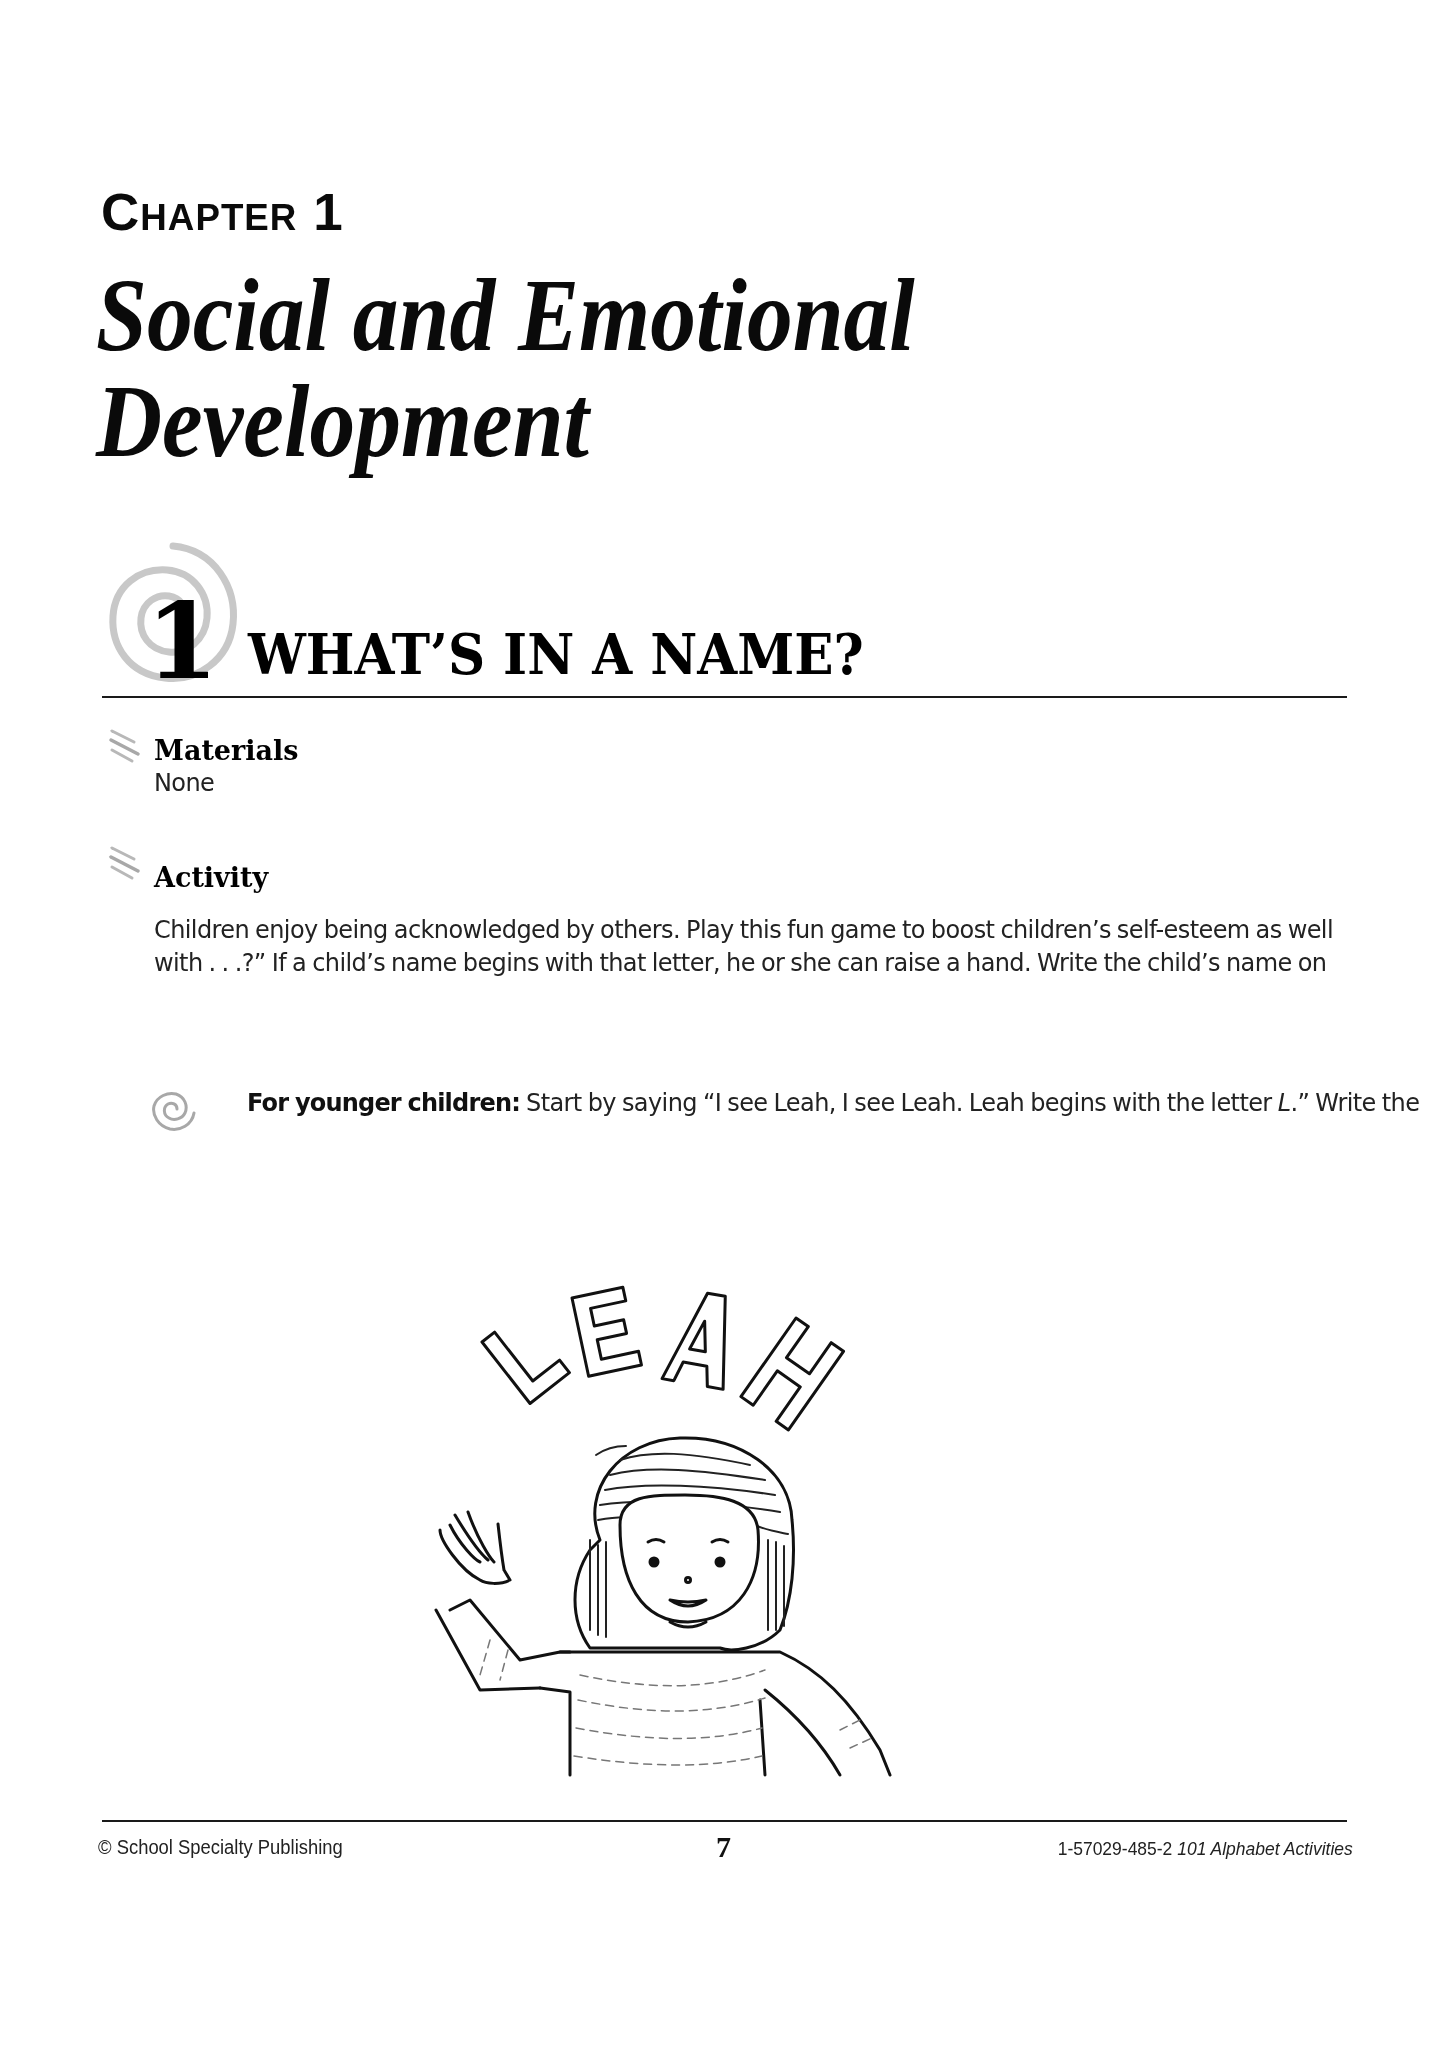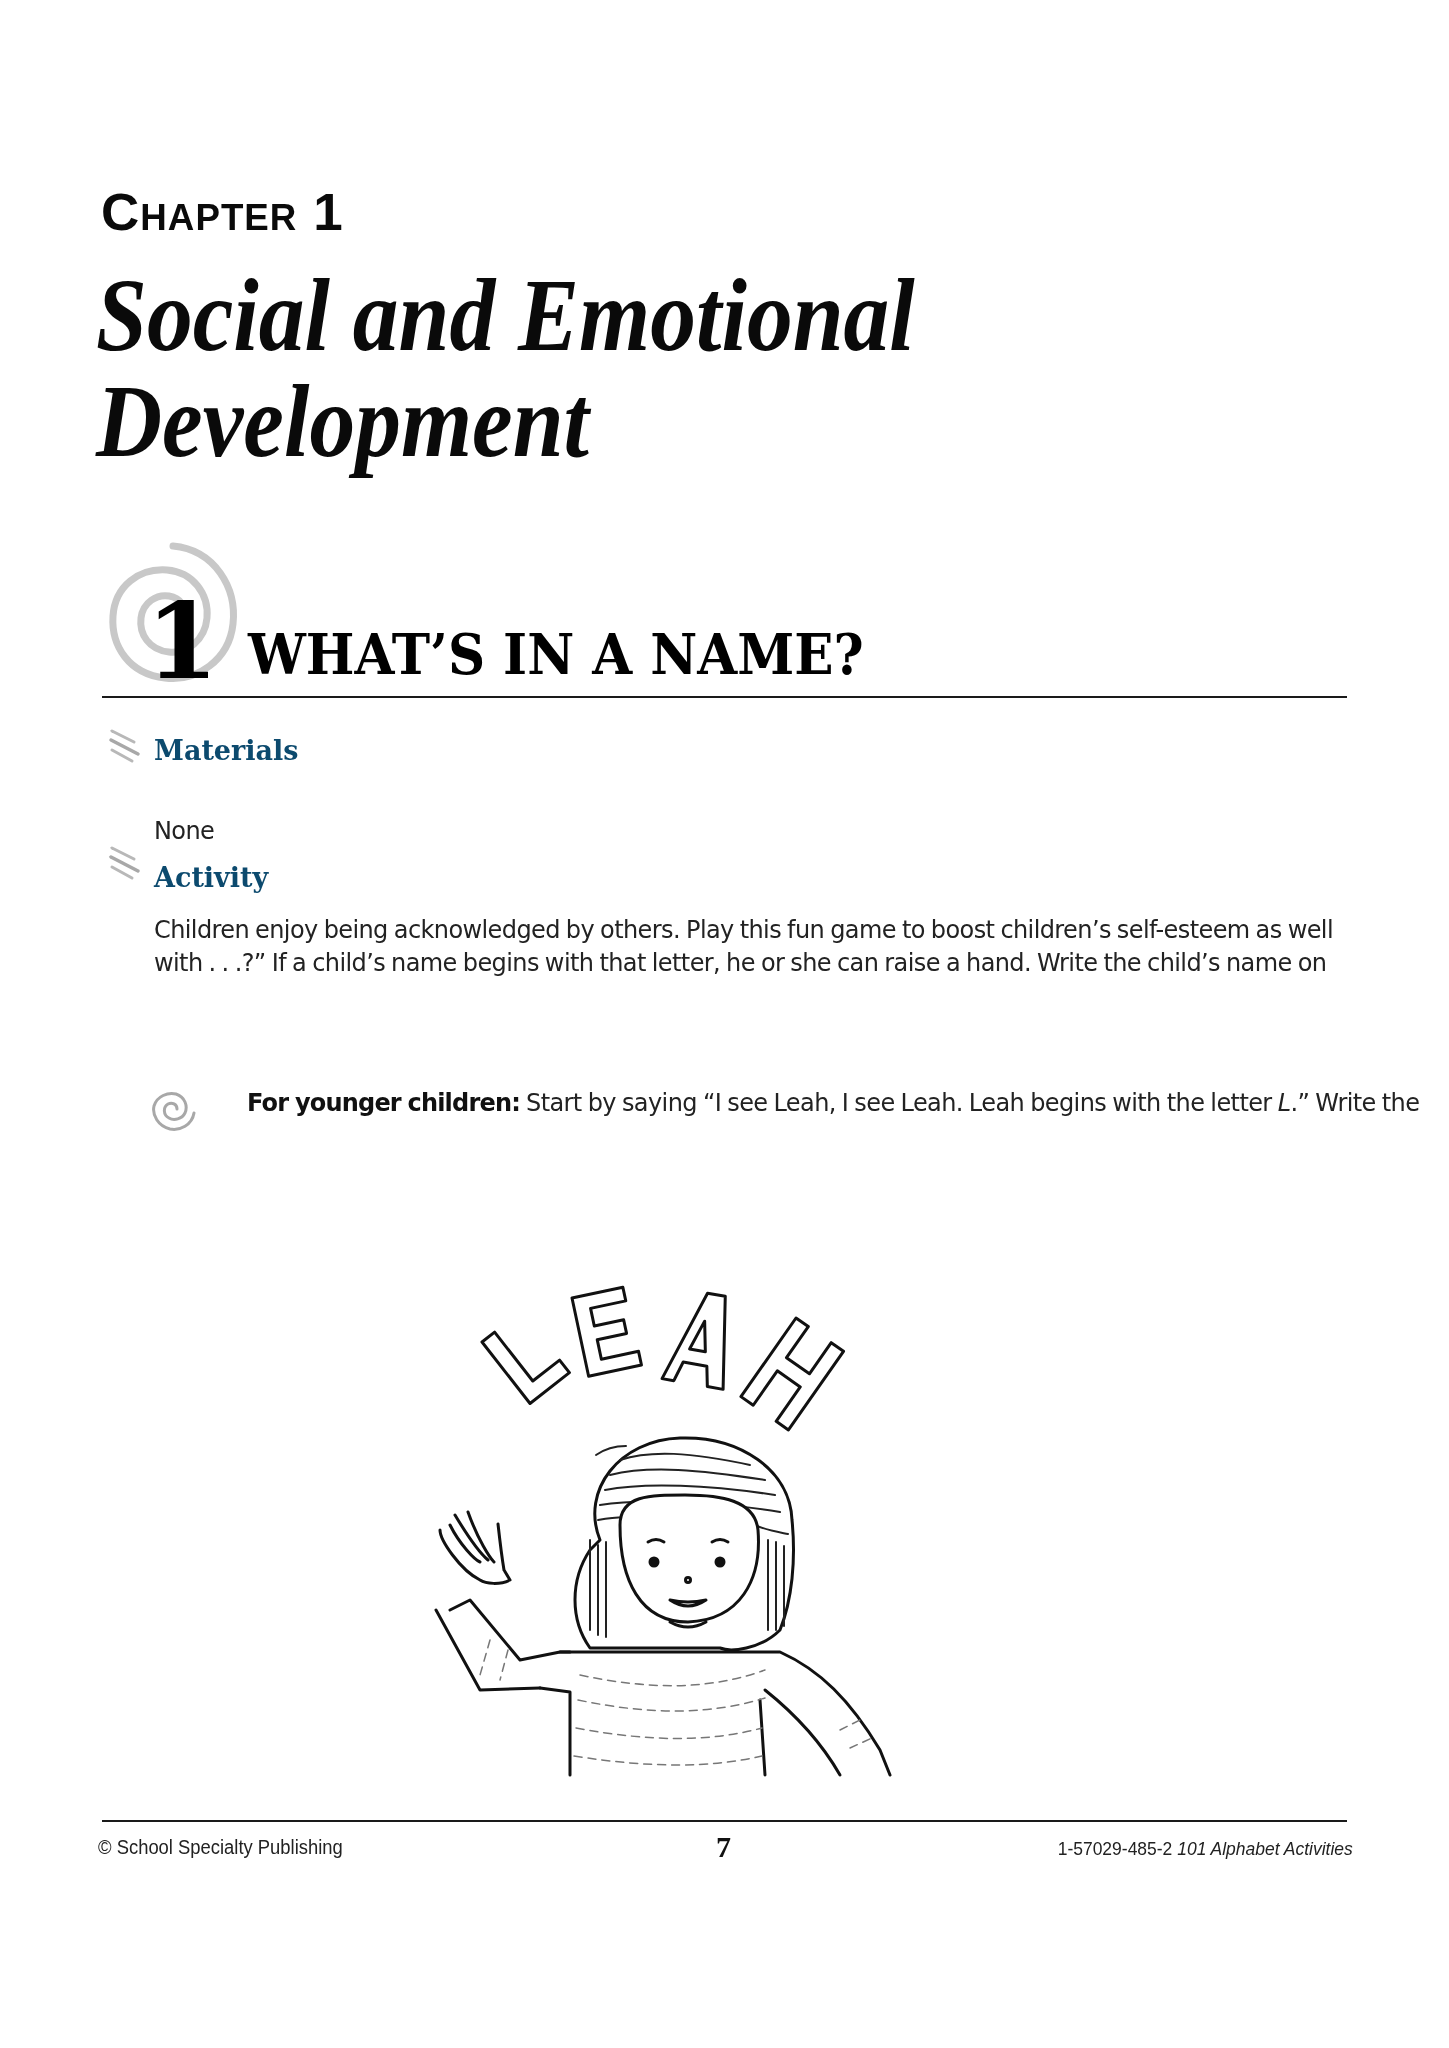--- a/index.html
+++ b/index.html
@@ -36,30 +36,30 @@
       white-space: nowrap;
     }
     .rule { left: 102px; height: 2px; background: #1a1a1a; }
     .rule-top { top: 696px; width: 1245px; }
     .rule-footer { top: 1820px; width: 1245px; height: 2px; }
 
     
     .hatch { width: 34px; height: 36px; }
     .section-heading {
       font-family: "DejaVu Serif", serif; font-weight: bold;
-      font-size: 27px; line-height: 1; color: #0c4a6e;
+      font-size: 27px; line-height: 1; color: #000000;
     }
     .body-text {
       font-family: "DejaVu Sans", sans-serif;
       font-size: 24px; line-height: 33px; color: #222;
       letter-spacing: -0.6px;
       word-spacing: -1px;
     }
     .materials-heading { left: 154px; top: 737px; }
-    .materials-text { left: 154px; top: 815px; }
+    .materials-text { left: 154px; top: 767px; }
     .activity-heading { left: 154px; top: 864px; }
     .activity-text { left: 154px; top: 898px; width: 1200px; margin-top: 16px; }
     .hatch-1 { left: 108px; top: 728px; }
     .hatch-2 { left: 108px; top: 845px; }
 
     .tip-icon { left: 150px; top: 1091px; width: 50px; height: 40px; }
     .tip-text { left: 210px; top: 1087px; width: 1150px; }
     .tip-label { font-weight: bold; color: #111; letter-spacing: -0.8px; margin-left: 37px; }
 
     .line { display: block; white-space: nowrap; }

